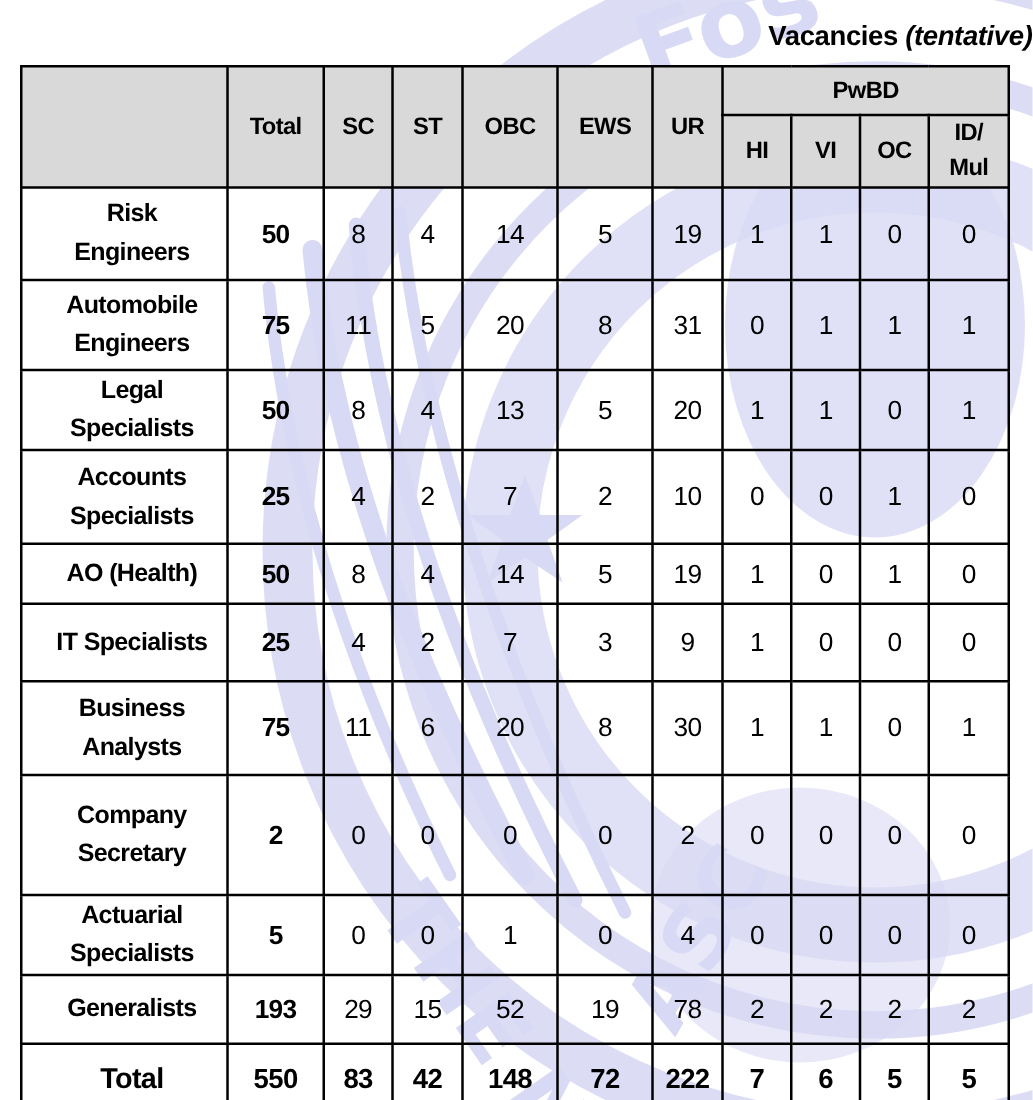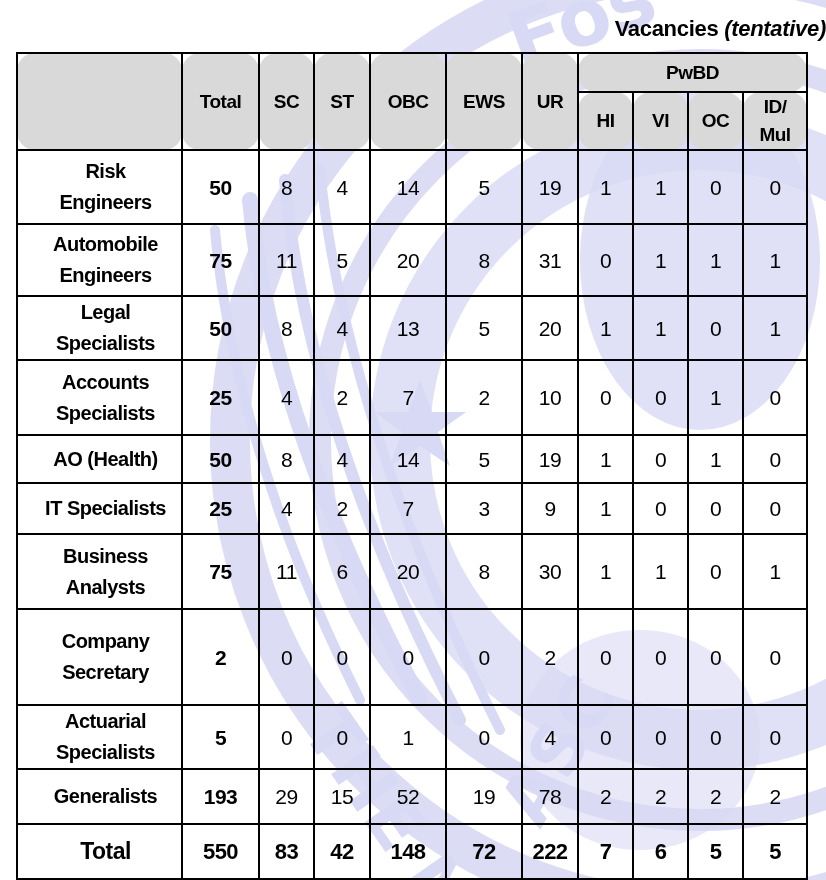--- a/index.html
+++ b/index.html
@@ -51,21 +51,20 @@
       font-size: 21px;
       padding: 0;
       line-height: 31px;
       letter-spacing: -0.5px;
     }
     table.vac th {
       background: #d9d9d9;
       font-weight: bold;
       font-size: 19px;
       line-height: 28px;
-      border-radius: 18px;
     }
     table.vac td { background: transparent; }
     td.name {
       text-align: center;
       padding-left: 12px !important;
       font-weight: bold;
       font-size: 20px !important;
       line-height: 31px !important;
     }
     td.tot { font-weight: bold; }
@@ -195,21 +194,21 @@
         <td>8</td>
         <td>4</td>
         <td>14</td>
         <td>5</td>
         <td>19</td>
         <td>1</td>
         <td>0</td>
         <td>1</td>
         <td>0</td>
       </tr>
-    <tr style="height: 51px;">
+    <tr style="height: 62px;">
         <td class="name"><span>IT Specialists</span></td>
         <td class="tot">25</td>
         <td>4</td>
         <td>2</td>
         <td>7</td>
         <td>3</td>
         <td>9</td>
         <td>1</td>
         <td>0</td>
         <td>0</td>

